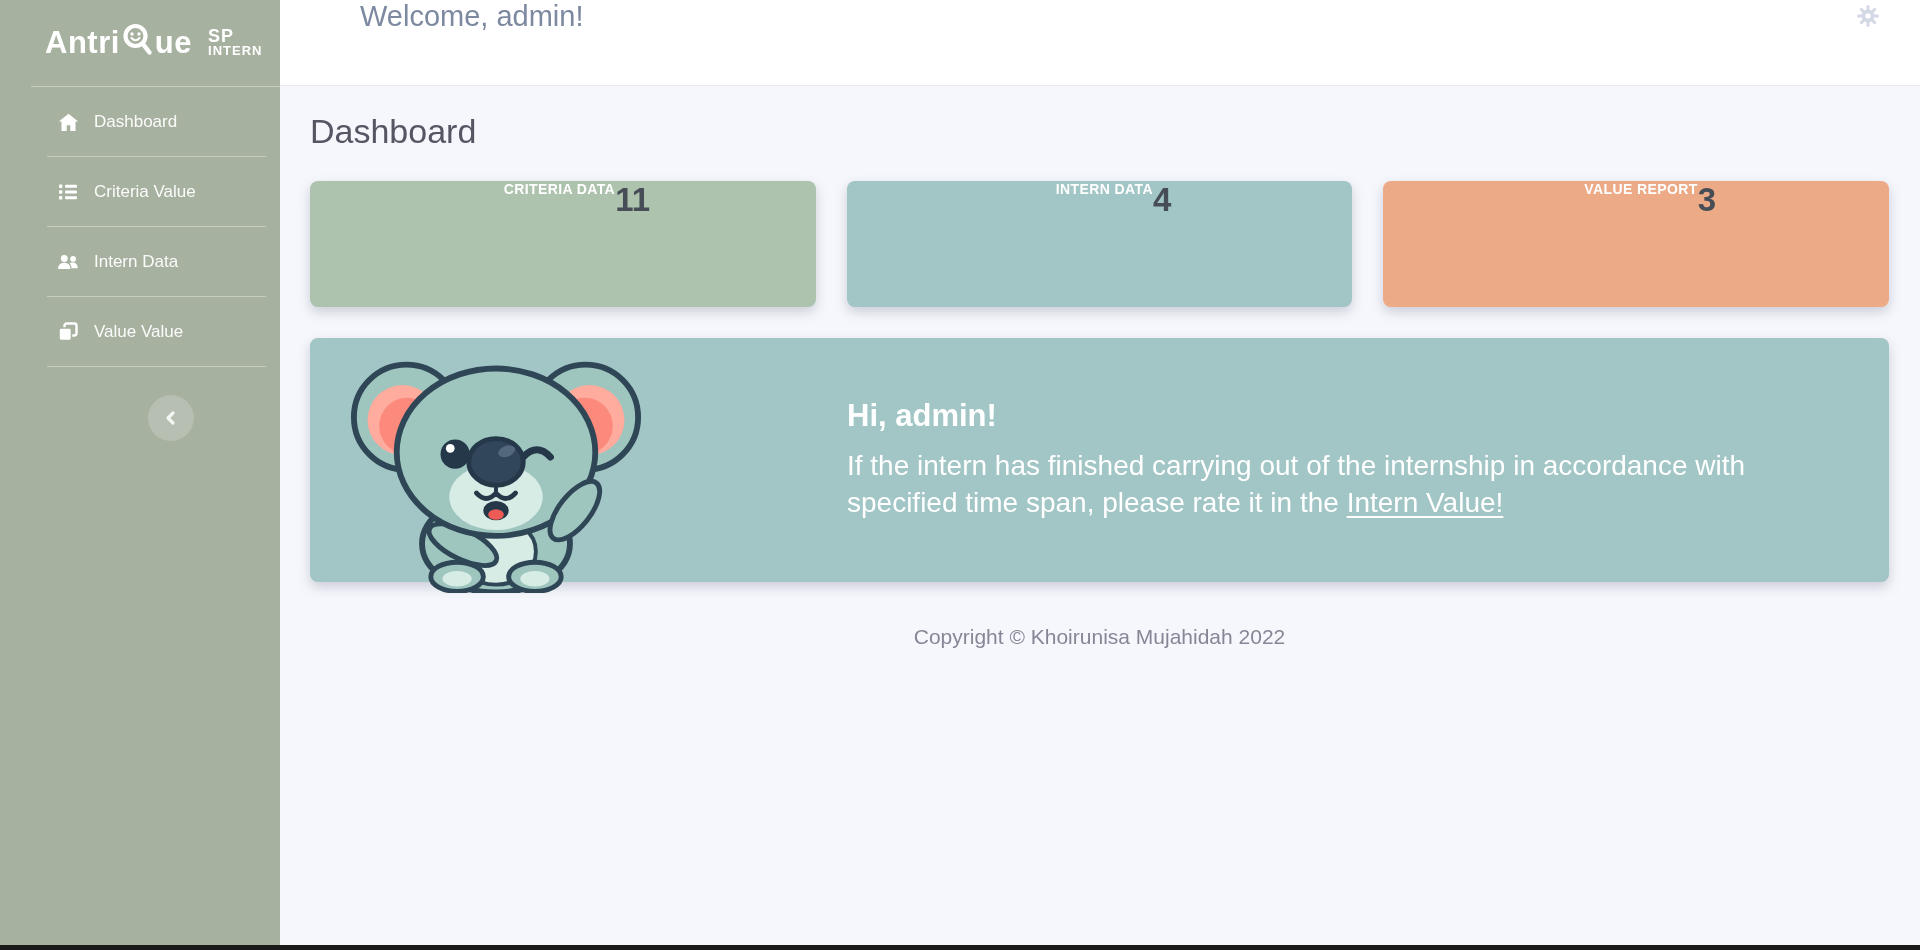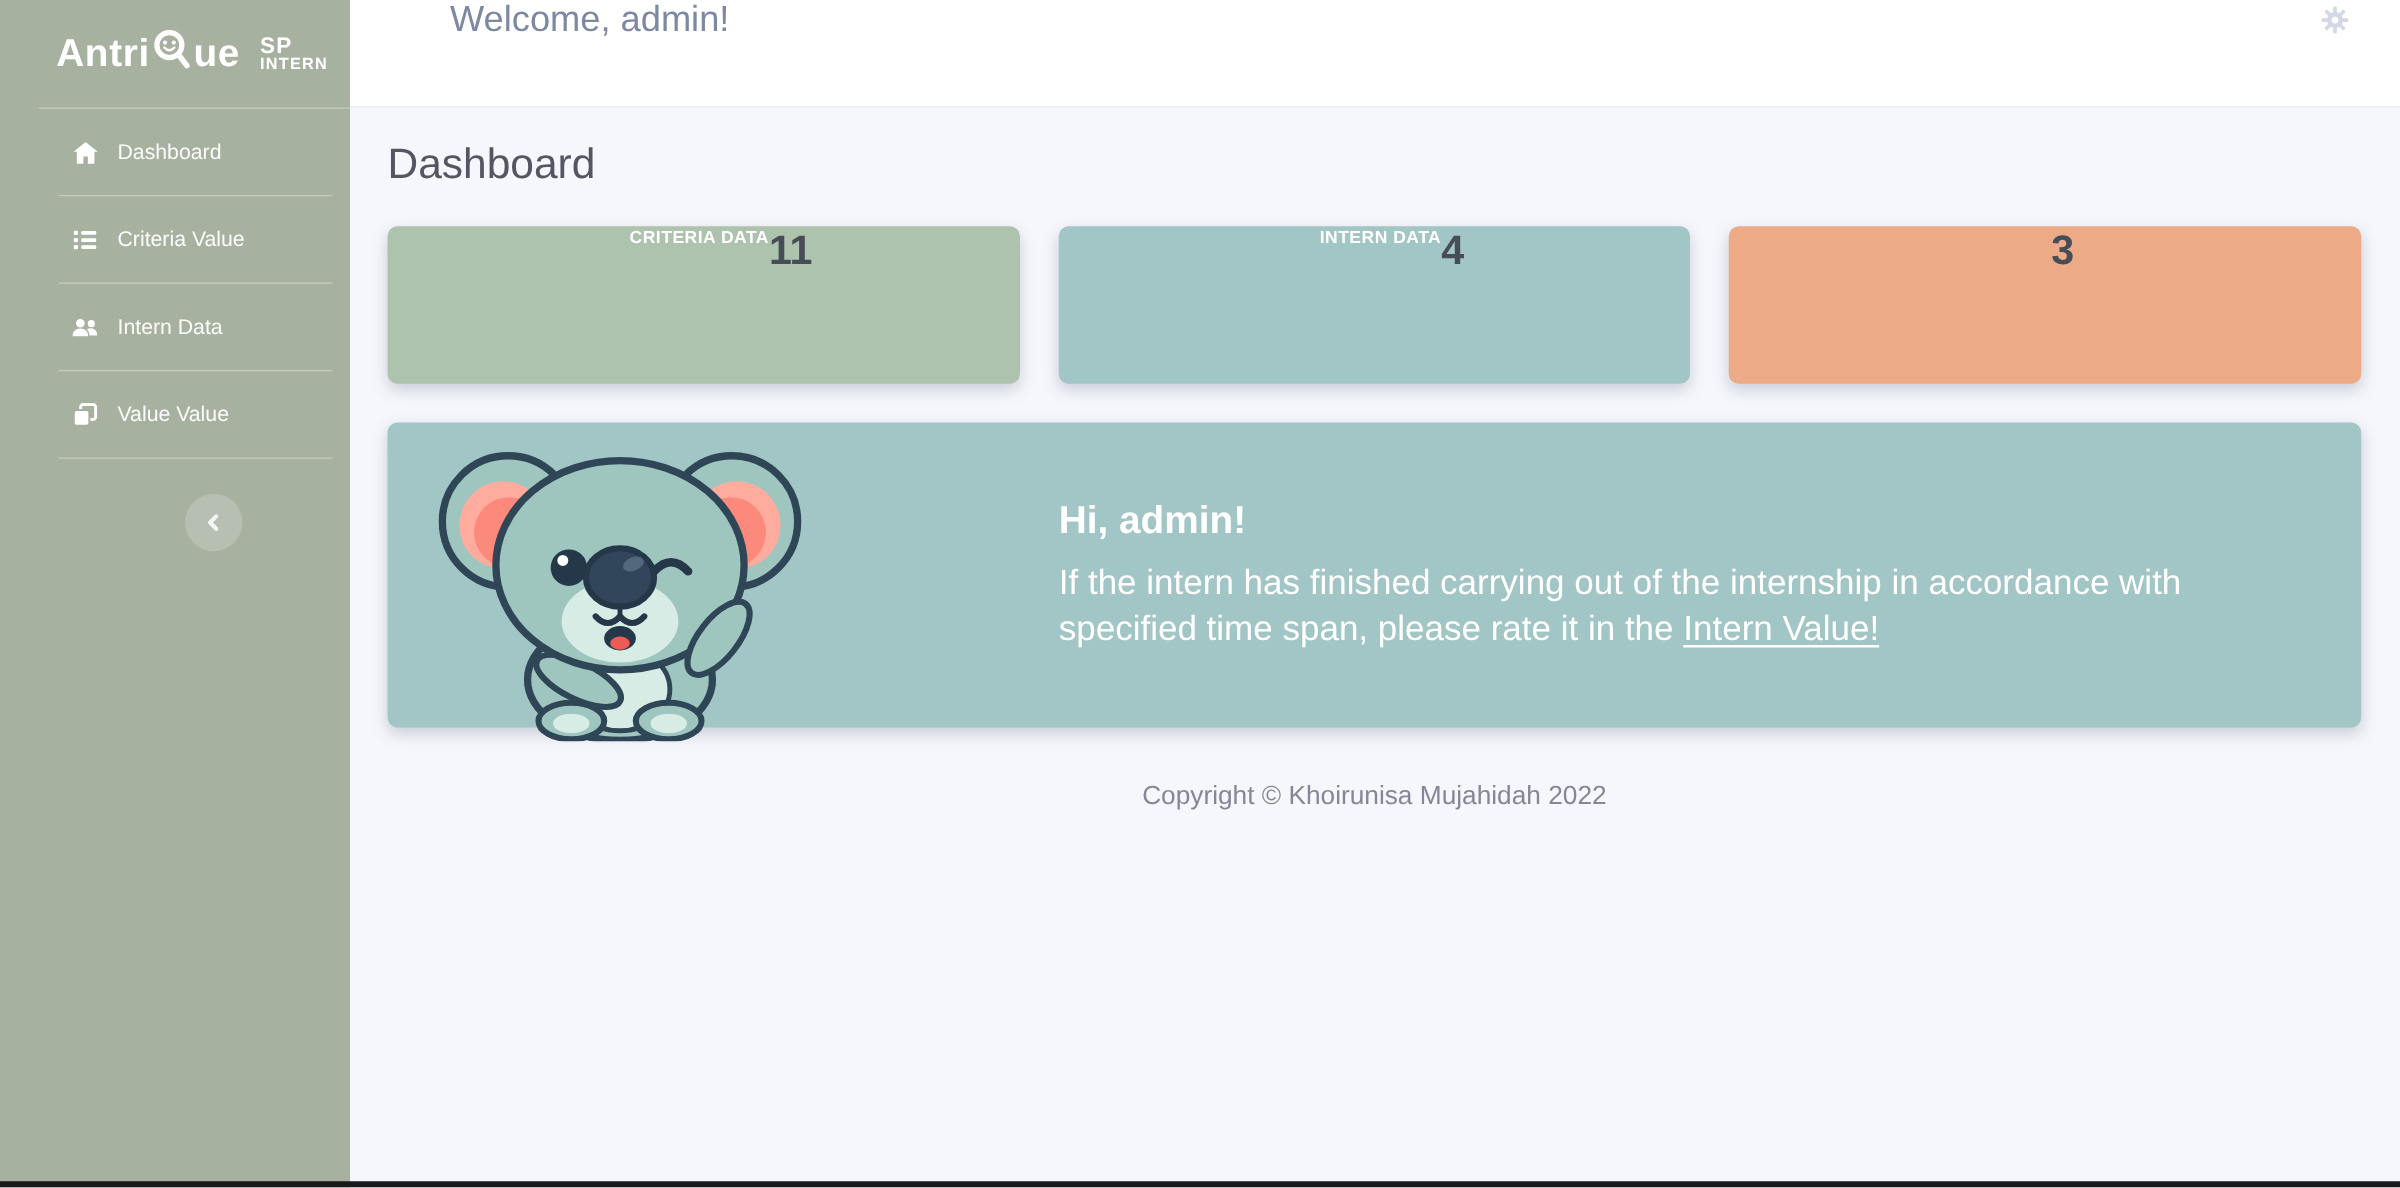--- a/index.html
+++ b/index.html
@@ -168,20 +168,21 @@
       <div class="cards">
         <div class="card" style="background: rgb(174, 195, 173);">
           <div class="card-label">CRITERIA DATA</div>
           <div class="card-value">11</div>
         </div>
         <div class="card" style="background: rgb(162, 197, 197);">
           <div class="card-label">INTERN DATA</div>
           <div class="card-value">4</div>
         </div>
         <div class="card" style="background: rgb(236, 170, 134);">
+          <div class="card-label">VALUE REPORT</div>
           <div class="card-value">3</div>
         </div>
       </div>
 
       <div class="hero" style="background: rgb(162, 197, 197);">
         <div class="hero-img">
           <svg width="292" height="266" viewBox="0 0 300 272">
 
             <circle cx="58" cy="92" r="54" fill="#9ec5be" stroke="#2e4656" stroke-width="6"></circle>
             <circle cx="242" cy="92" r="54" fill="#9ec5be" stroke="#2e4656" stroke-width="6"></circle>

